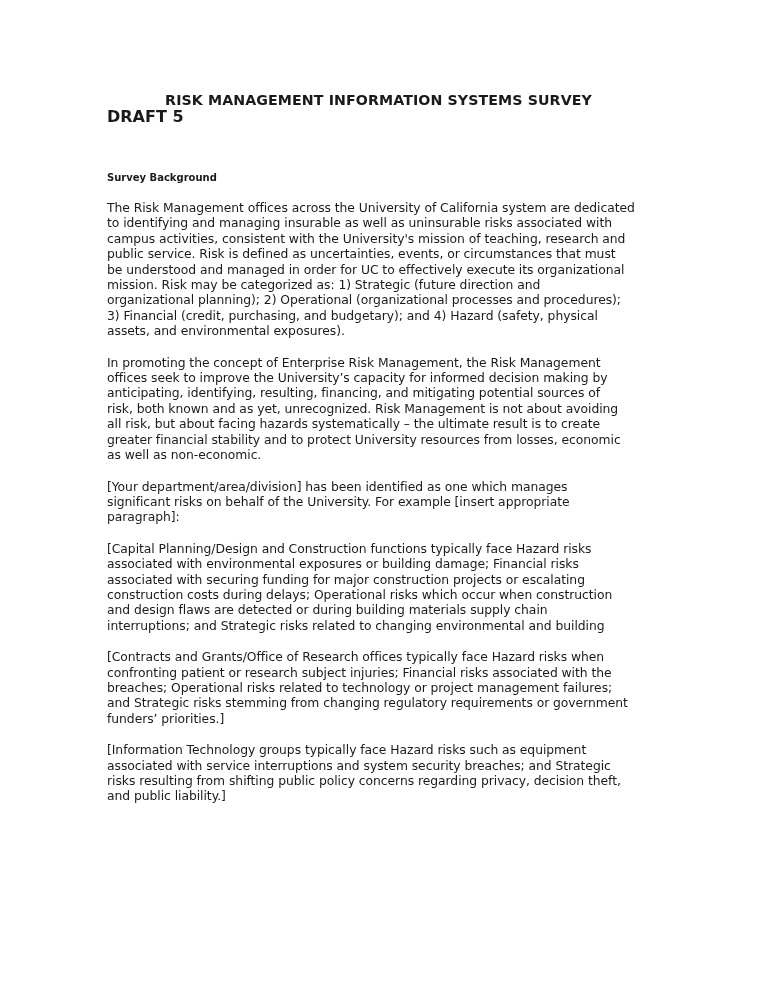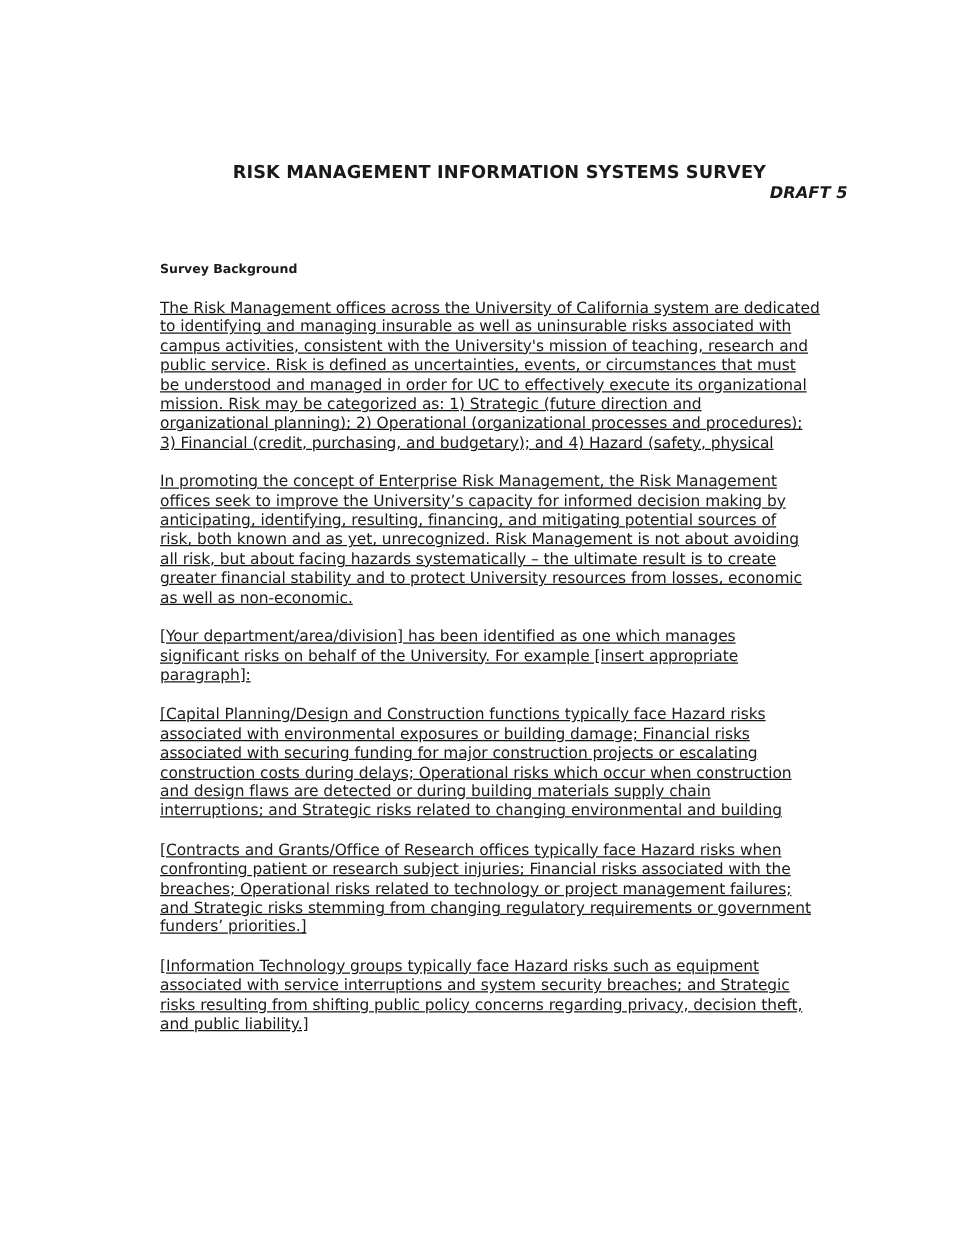--- a/index.html
+++ b/index.html
@@ -1,34 +1,34 @@
 <!DOCTYPE html>
 <html><head>
   <meta charset="utf-8">
   <style>
     html, body { margin: 0; padding: 0; background: #ffffff; }
     body {
       width: 768px; height: 994px; position: relative; overflow: hidden;
       font-family: "DejaVu Sans", sans-serif; color: #1a1a1a;
     }
-    .page { position: absolute; left: 128px; top: 92px; width: 550px; margin-top: 38px; }
+    .page { position: absolute; left: 107px; top: 92px; width: 550px; }
     .title {
       text-align: center; font-weight: bold; font-size: 14.2px;
       margin: 0; line-height: 17px; letter-spacing: 0.1px; width: 555px; margin-left: -6px;
     }
     .subtitle {
-      text-align: right; font-weight: bold; font-size: 13px;
-      margin: 1px 0 0 0; line-height: 14px; font-style: italic;
+      text-align: left; font-weight: bold; font-size: 16px;
+      margin: 1px 0 0 0; line-height: 14px;
     }
     .heading {
       font-weight: bold; font-size: 10px; margin: 46px 0 0 0; line-height: 16px;
     }
     .para {
       font-size: 12.35px; line-height: 15.4px; margin: 16px 0 0 0;
-      letter-spacing: -0.05px; white-space: normal; text-decoration: underline;
+      letter-spacing: -0.05px; white-space: normal;
     }
     .para .ln { display: block; white-space: nowrap; }
     .para.first { margin-top: 15px; }
   </style>
 </head>
 <body>
 
 <div class="page">
   <h1 class="title">RISK MANAGEMENT INFORMATION SYSTEMS SURVEY</h1>
   <div class="subtitle">DRAFT 5</div>
@@ -36,20 +36,21 @@
 
   <div class="para first">
     <span class="ln">The Risk Management offices across the University of California system are dedicated</span>
     <span class="ln">to identifying and managing insurable as well as uninsurable risks associated with</span>
     <span class="ln">campus activities, consistent with the University's mission of teaching, research and</span>
     <span class="ln">public service.  Risk is defined as uncertainties, events, or circumstances that must</span>
     <span class="ln">be understood and managed in order for UC to effectively execute its organizational</span>
     <span class="ln">mission.  Risk may be categorized as: 1) Strategic (future direction and</span>
     <span class="ln">organizational planning); 2) Operational (organizational processes and procedures);</span>
     <span class="ln">3) Financial (credit, purchasing, and budgetary); and 4) Hazard (safety, physical</span>
+    <span class="ln">assets, and environmental exposures).</span>
   </div>
 
   <div class="para">
     <span class="ln">In promoting the concept of Enterprise Risk Management, the Risk Management</span>
     <span class="ln">offices seek to improve the University’s capacity for informed decision making by</span>
     <span class="ln">anticipating, identifying, resulting, financing, and mitigating potential sources of</span>
     <span class="ln">risk, both known and as yet, unrecognized.  Risk Management is not about avoiding</span>
     <span class="ln">all risk, but about facing hazards systematically – the ultimate result is to create</span>
     <span class="ln">greater financial stability and to protect University resources from losses, economic</span>
     <span class="ln">as well as non-economic.</span>

